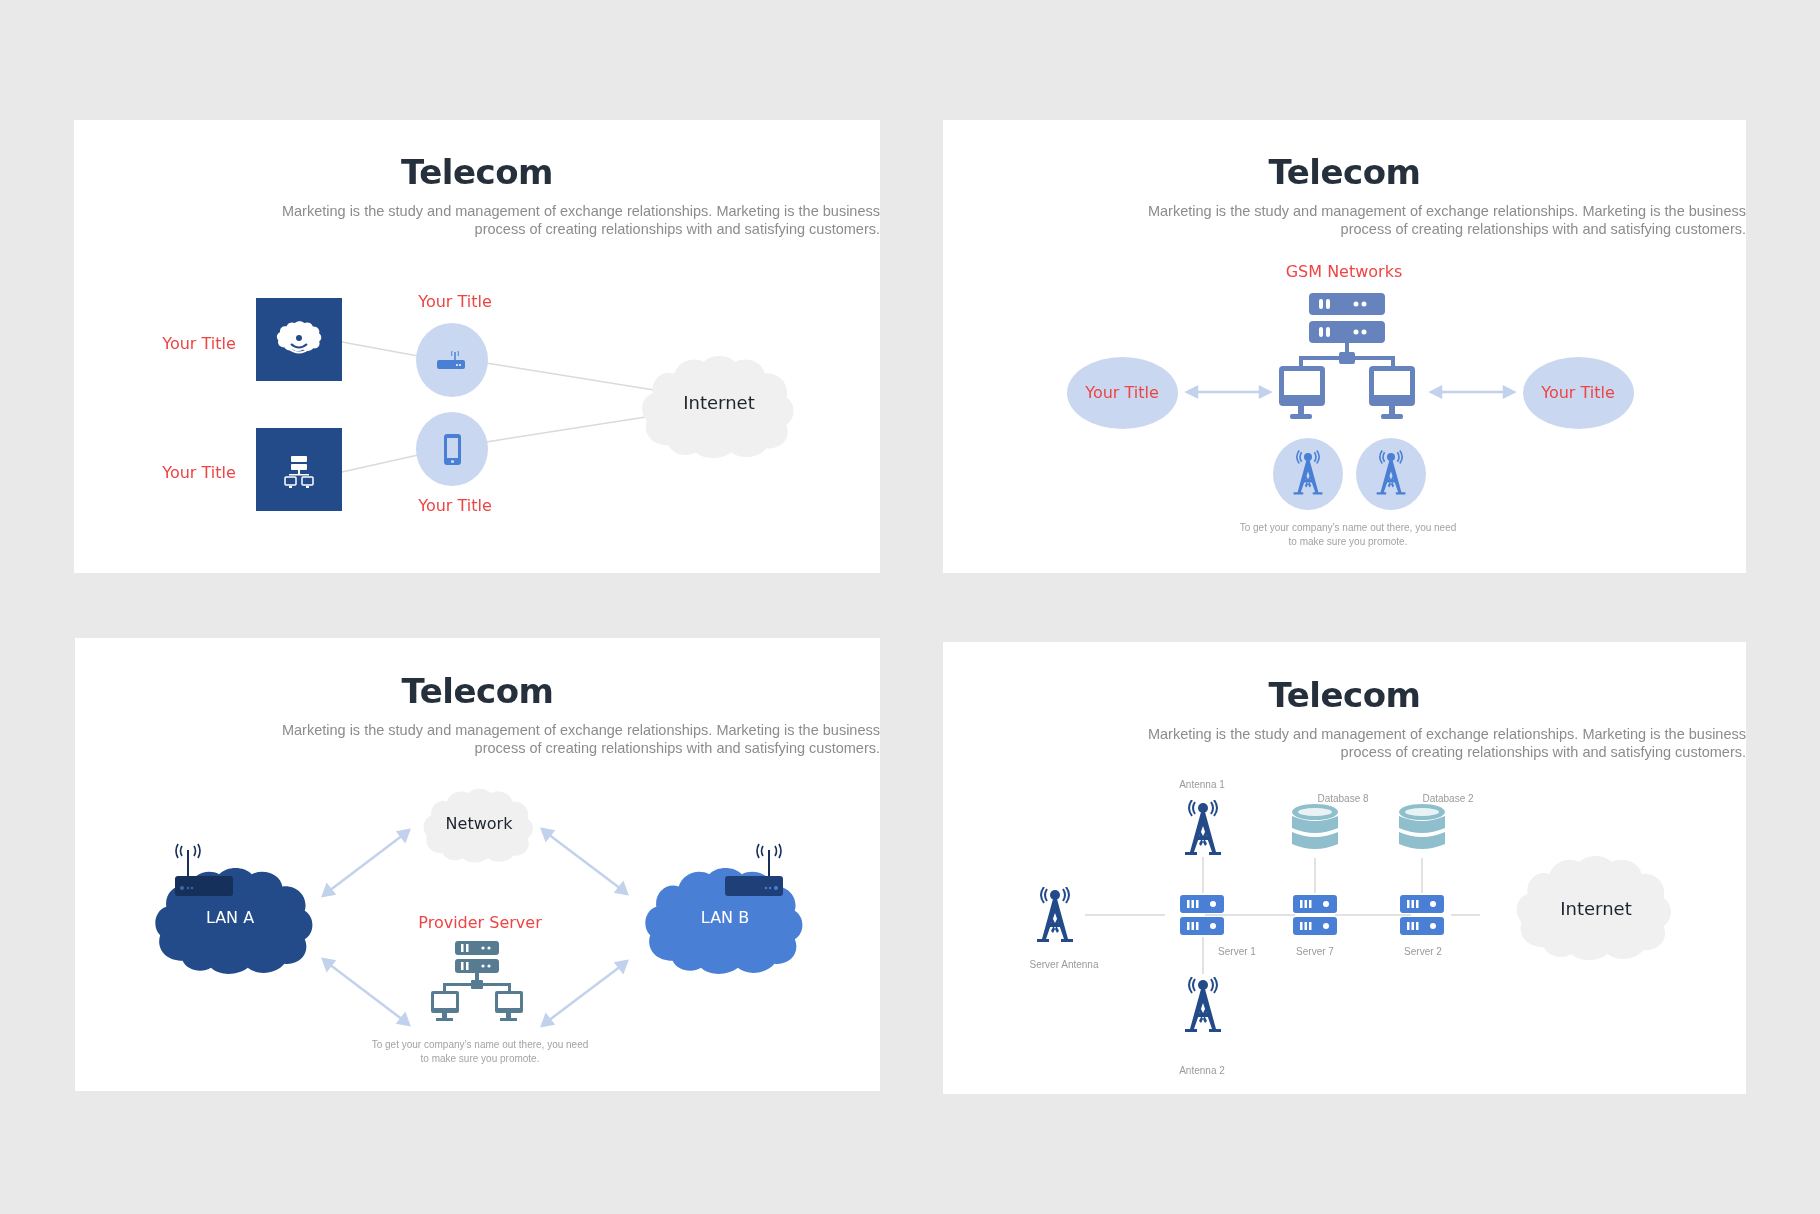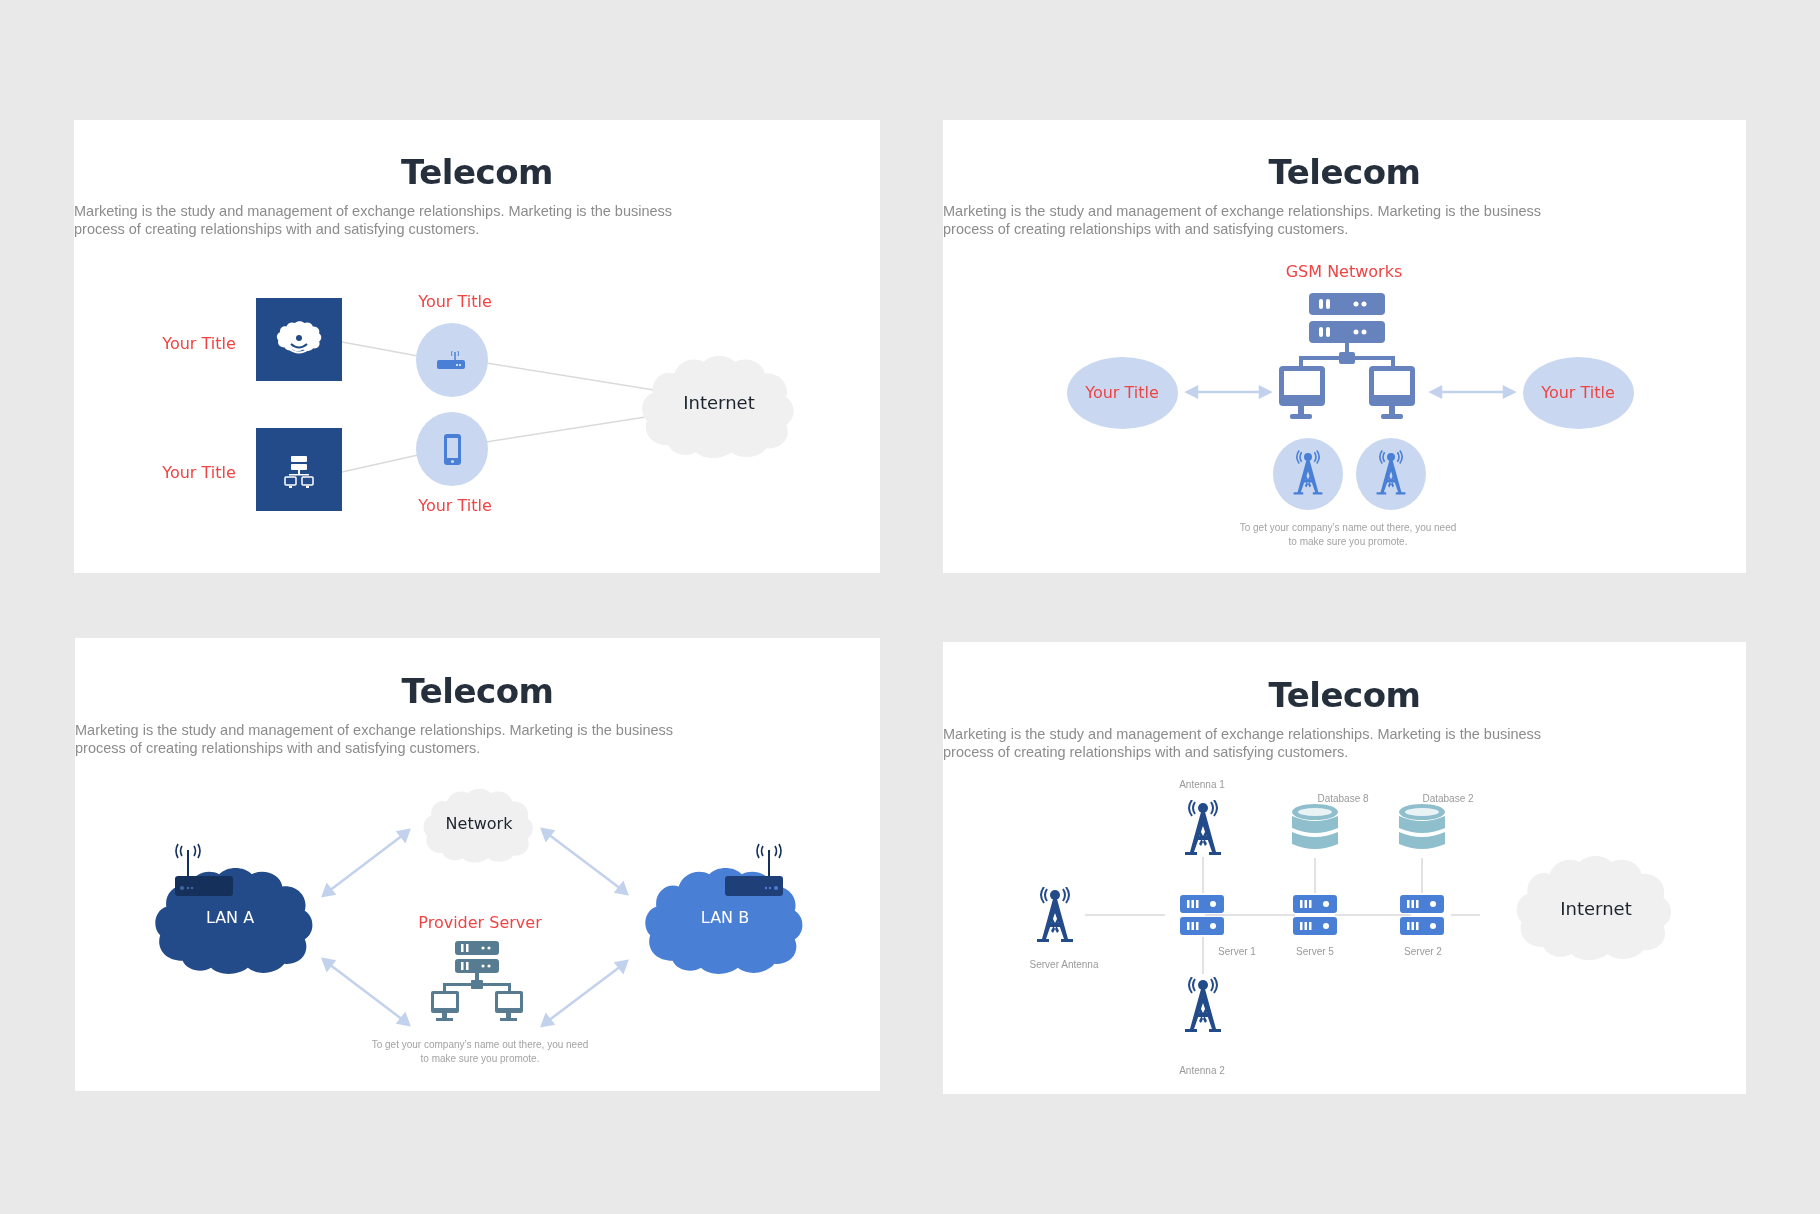--- a/index.html
+++ b/index.html
@@ -1,21 +1,21 @@
 <!DOCTYPE html>
 <html><head>
 <meta charset="utf-8">
 <style>
   html, body { margin:0; padding:0; }
   body { width:1820px; height:1214px; background:#e9e9e9; position:relative; overflow:hidden;
          font-family:"Liberation Sans", sans-serif; }
   .panel { position:absolute; background:#ffffff; }
   .title { position:absolute; left:0; right:0; text-align:center; font-family:"DejaVu Sans", sans-serif;
            font-weight:bold; font-size:34px; color:#26303c; letter-spacing:-0.5px; }
-  .subtitle { position:absolute; left:0; right:0; text-align:left; font-size:14.5px; line-height:18px;
+  .subtitle { position:absolute; left:0; right:0; text-align:right; font-size:14.5px; line-height:18px;
               color:#8c8c8c; }
   .label-dark { position:absolute; font-family:"DejaVu Sans", sans-serif; font-size:16px; color:#ef4444;
                 white-space:nowrap; transform:translate(-50%,-50%); }
   .label-small { position:absolute; font-size:10px; color:#9a9a9a; white-space:nowrap; transform:translate(-50%,-50%); }
   .caption { position:absolute; text-align:center; font-size:10px; line-height:14px; color:#a3a3a3;
              transform:translateX(-50%); white-space:nowrap; }
   svg { position:absolute; left:0; top:0; overflow:visible; }
   .square { position:absolute; background:#234b8a; }
   .circle { position:absolute; border-radius:50%; background:#c9d8f0; }
   .cloud-text { position:absolute; transform:translate(-50%,-50%); font-family:"DejaVu Sans", sans-serif;
@@ -325,17 +325,17 @@
     </g>
 
     <use href="#cloud-shape" x="570" y="210" width="161" height="110" fill="#f0f0f0"></use>
   </svg>
 
   <div class="label-small" style="left:259px; top:142px;">Antenna 1</div>
   <div class="label-small" style="left:400px; top:156px;">Database 8</div>
   <div class="label-small" style="left:505px; top:156px;">Database 2</div>
   <div class="label-small" style="left:121px; top:322px;">Server Antenna</div>
   <div class="label-small" style="left:294px; top:309px;">Server 1</div>
-  <div class="label-small" style="left:372px; top:309px;">Server 5</div>
+  <div class="label-small" style="left:372px; top:309px;">Server 7</div>
   <div class="label-small" style="left:480px; top:309px;">Server 2</div>
   <div class="label-small" style="left:259px; top:428px;">Antenna 2</div>
   <div class="cloud-text" style="left:653px; top:266px;">Internet</div>
 </div>
 
 </body></html>

